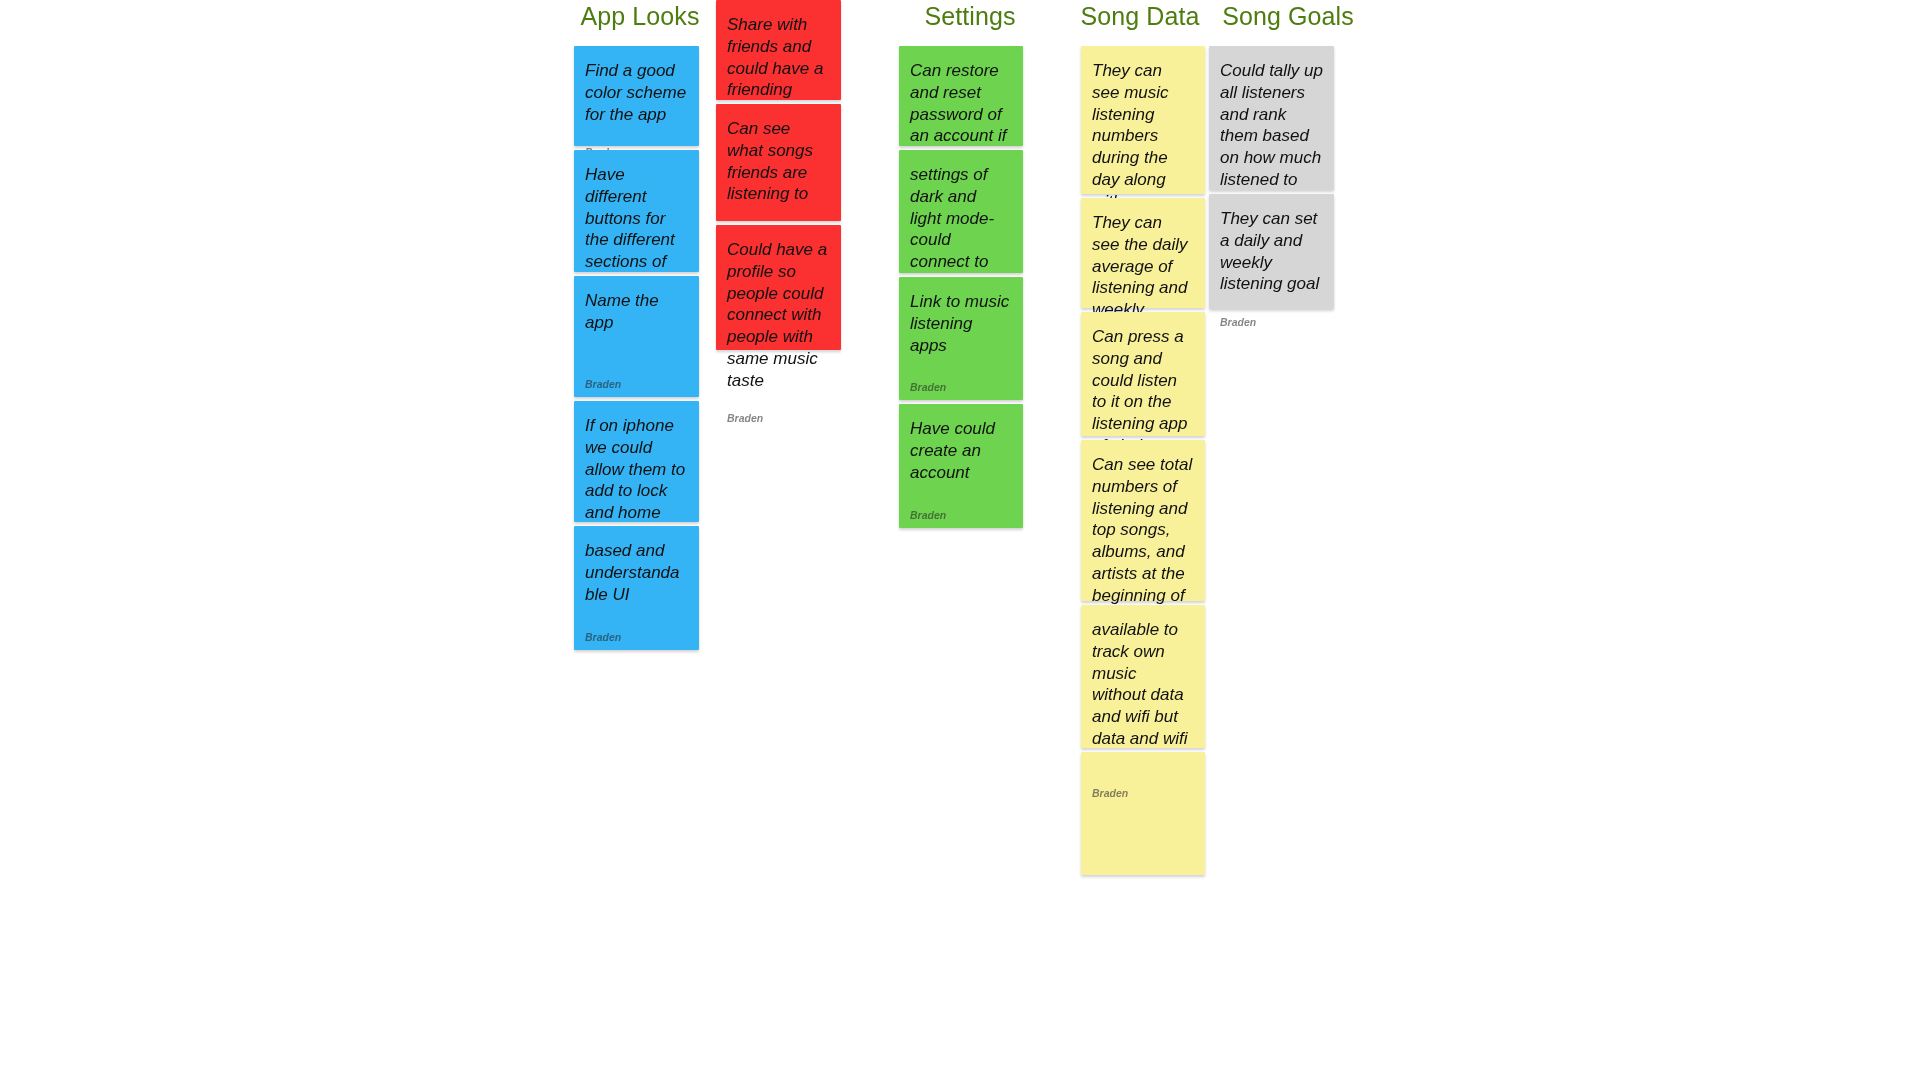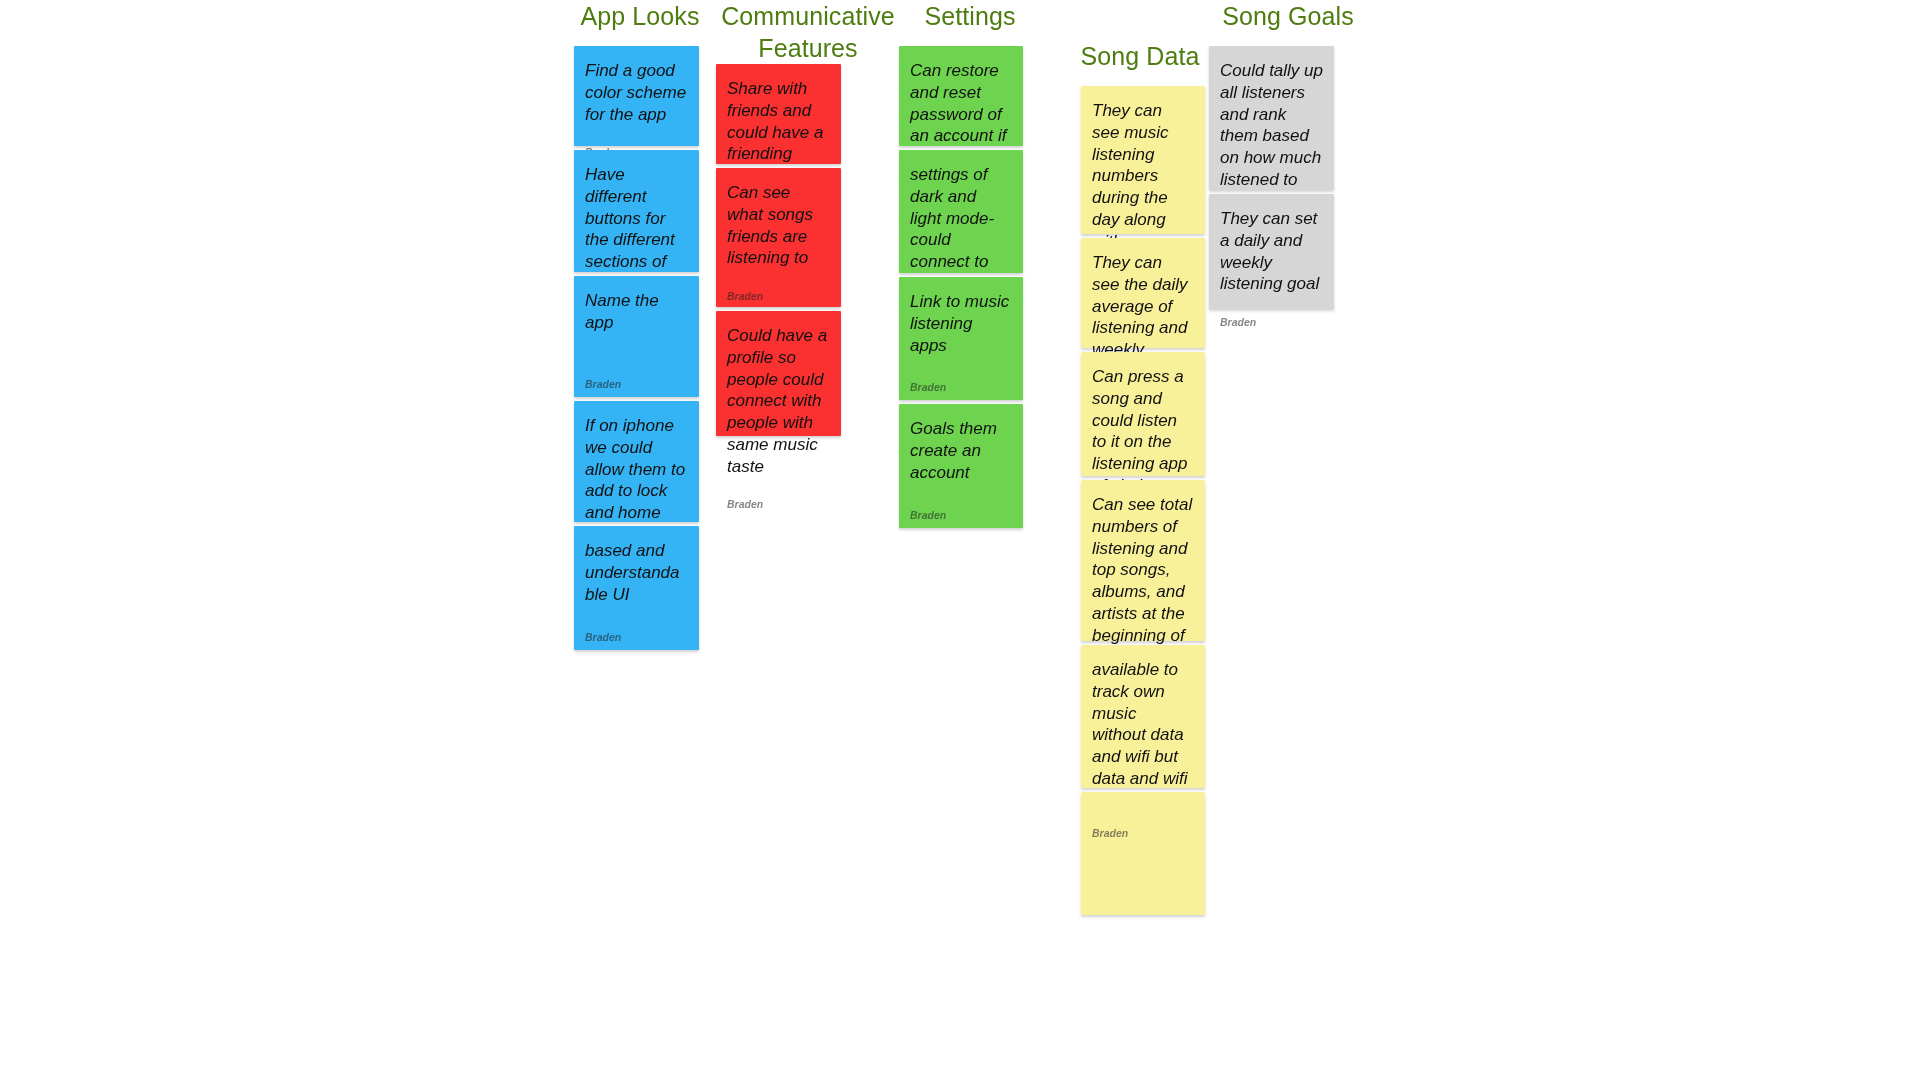--- a/index.html
+++ b/index.html
@@ -73,21 +73,21 @@
   
   #col-app-looks      { left: 540px;  width: 200px; }
   #col-comm-features  { left: 708px;  width: 200px; }
   #col-settings       { left: 870px;  width: 200px; }
   #col-song-data      { left: 1040px; width: 200px; }
   #col-song-goals     { left: 1188px; width: 200px; }
 
   #col-app-looks .column-title     { width: 200px; }
   #col-comm-features .column-title { width: 180px; margin-left: 10px; }
   #col-settings .column-title      { width: 200px; text-align: center; }
-  #col-song-data .column-title     { width: 200px; margin-top: 40px; }
+  #col-song-data .column-title     { width: 200px; }
   #col-song-goals .column-title    { width: 200px; }
 
   #col-app-looks .cards     { width: 125px; margin-left: 34px; }
   #col-comm-features .cards { width: 125px; margin-left: 8px; margin-top: 0px; }
   #col-settings .cards      { width: 124px; margin-left: 29px; }
   #col-song-data .cards     { width: 124px; margin-left: 41px; }
   #col-song-goals .cards    { width: 125px; margin-left: 21px; }
 
   #col-comm-features { top: 0px; }
 </style>
@@ -116,28 +116,26 @@
           <div class="card-author">Braden</div>
         </div>
         <div class="card" style="background: rgb(52, 180, 245); height: 124px;">
           <div class="card-text">based and understandable UI</div>
           <div class="card-author">Braden</div>
         </div>
       </div>
   </div>
 
   <div class="column" id="col-comm-features">
-    <div class="column-title">Communicative
-Features</div>
     <div class="cards">
         <div class="card" style="background: rgb(250, 48, 49); height: 100px;">
           <div class="card-text">Share with friends and could have a friending system</div>
           <div class="card-author">Braden</div>
         </div>
-        <div class="card" style="background: rgb(250, 48, 49); height: 139px;">
+        <div class="card" style="background: rgb(250, 48, 49); height: 117px;">
           <div class="card-text">Can see what songs friends are listening to</div>
           <div class="card-author">Braden</div>
         </div>
         <div class="card" style="background: rgb(250, 48, 49); height: 125px;">
           <div class="card-text">Could have a profile so people could connect with people with same music taste</div>
           <div class="card-author">Braden</div>
         </div>
       </div>
   </div>
 
@@ -150,21 +148,21 @@
         </div>
         <div class="card" style="background: rgb(110, 212, 79); height: 123px;">
           <div class="card-text">settings of dark and light mode- could connect to phone settings for that</div>
           <div class="card-author">Braden</div>
         </div>
         <div class="card" style="background: rgb(110, 212, 79); height: 123px;">
           <div class="card-text">Link to music listening apps</div>
           <div class="card-author">Braden</div>
         </div>
         <div class="card" style="background: rgb(110, 212, 79); height: 124px;">
-          <div class="card-text">Goals them create an account</div>
+          <div class="card-text">Have could create an account</div>
           <div class="card-author">Braden</div>
         </div>
       </div>
   </div>
 
   <div class="column" id="col-song-data">
     <div class="column-title">Song Data</div>
     <div class="cards">
         <div class="card" style="background: rgb(249, 241, 154); height: 148px;">
           <div class="card-text">They can see music listening numbers during the day along with songs, albums, and artists</div>

